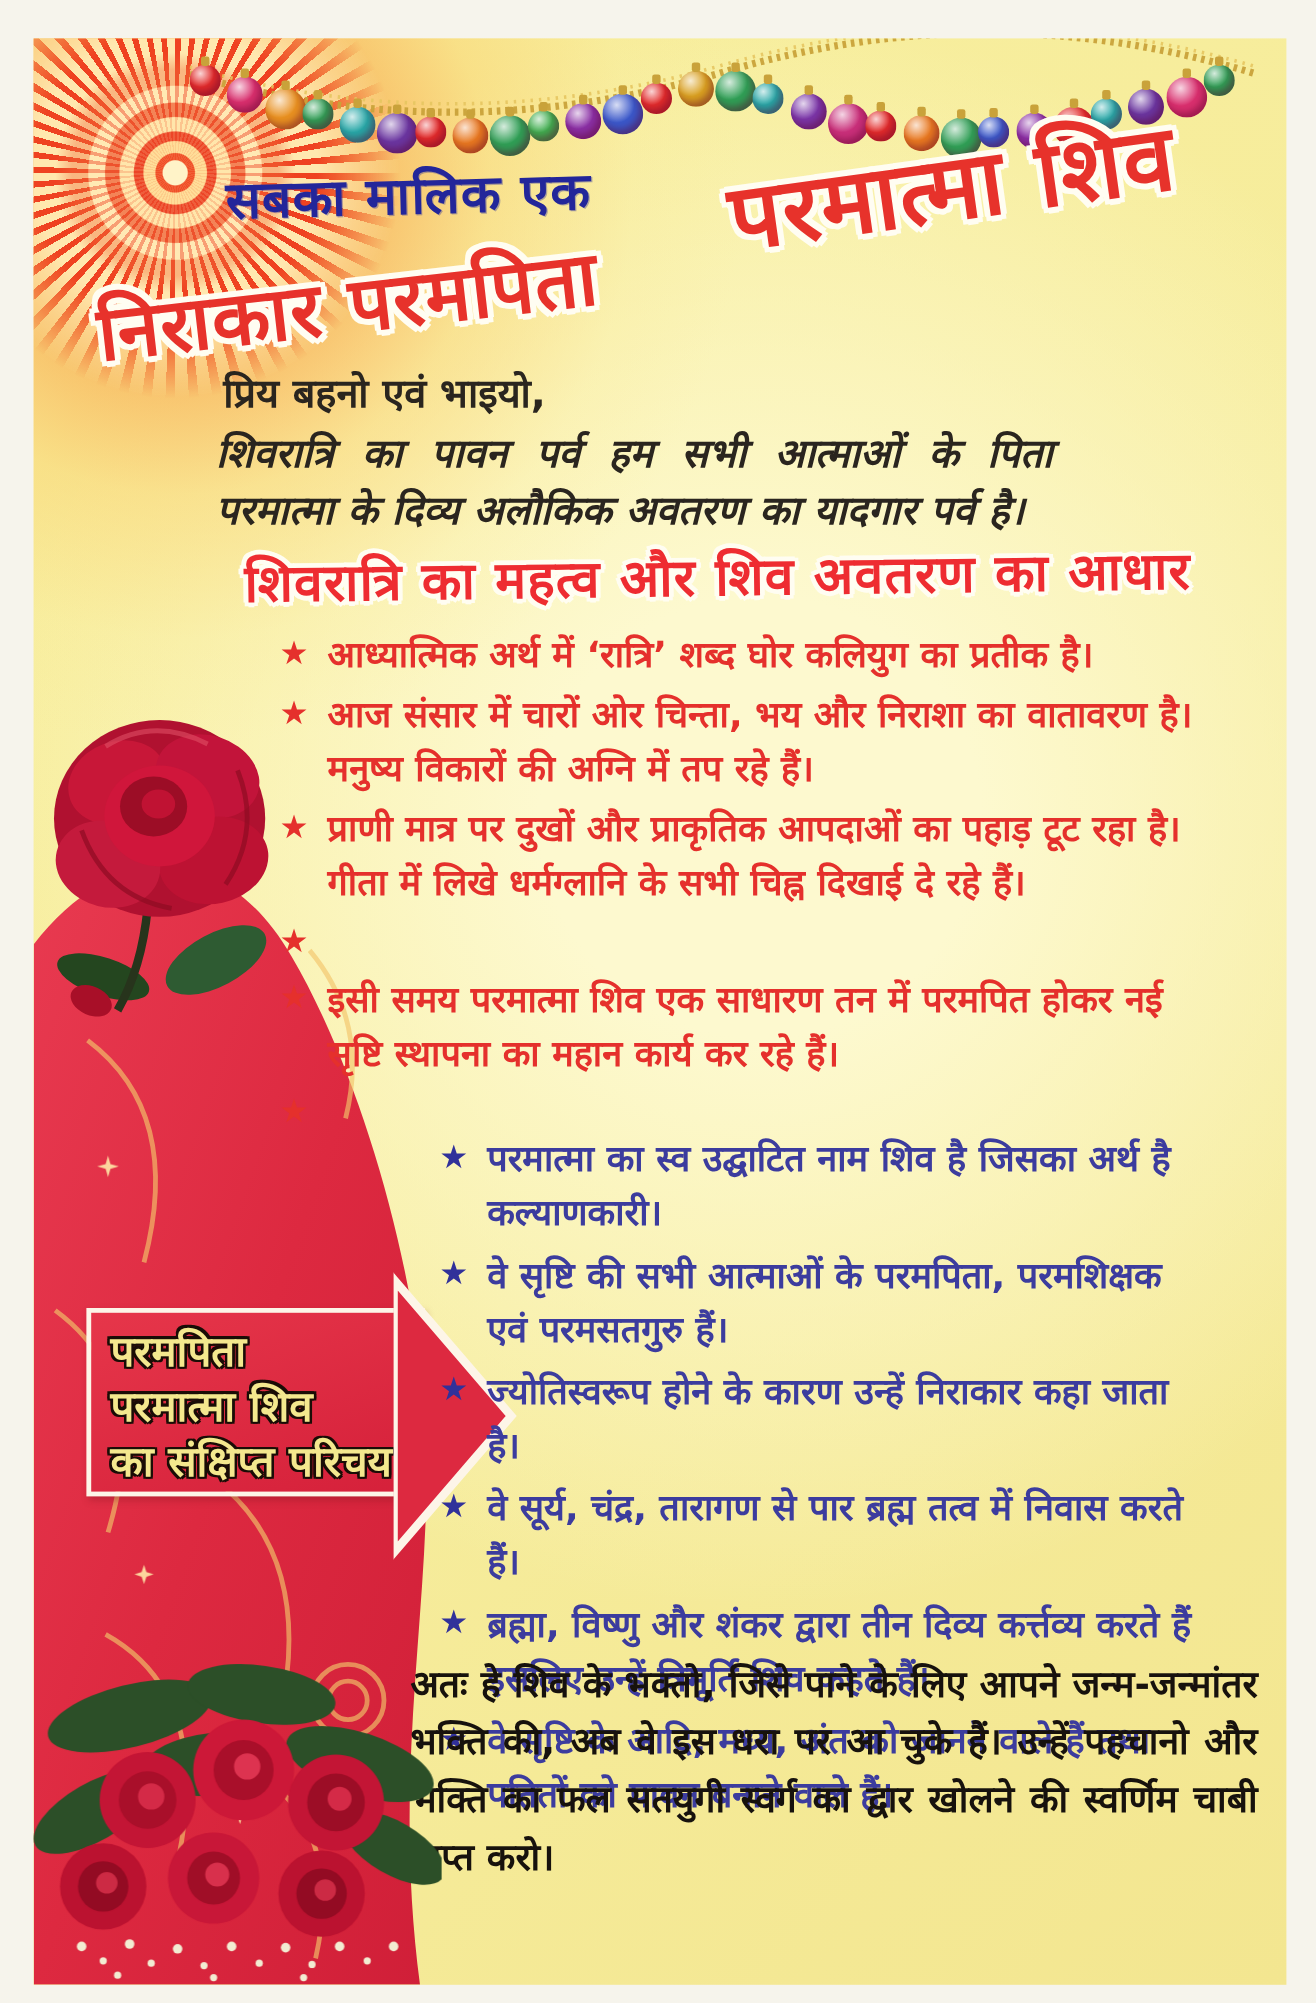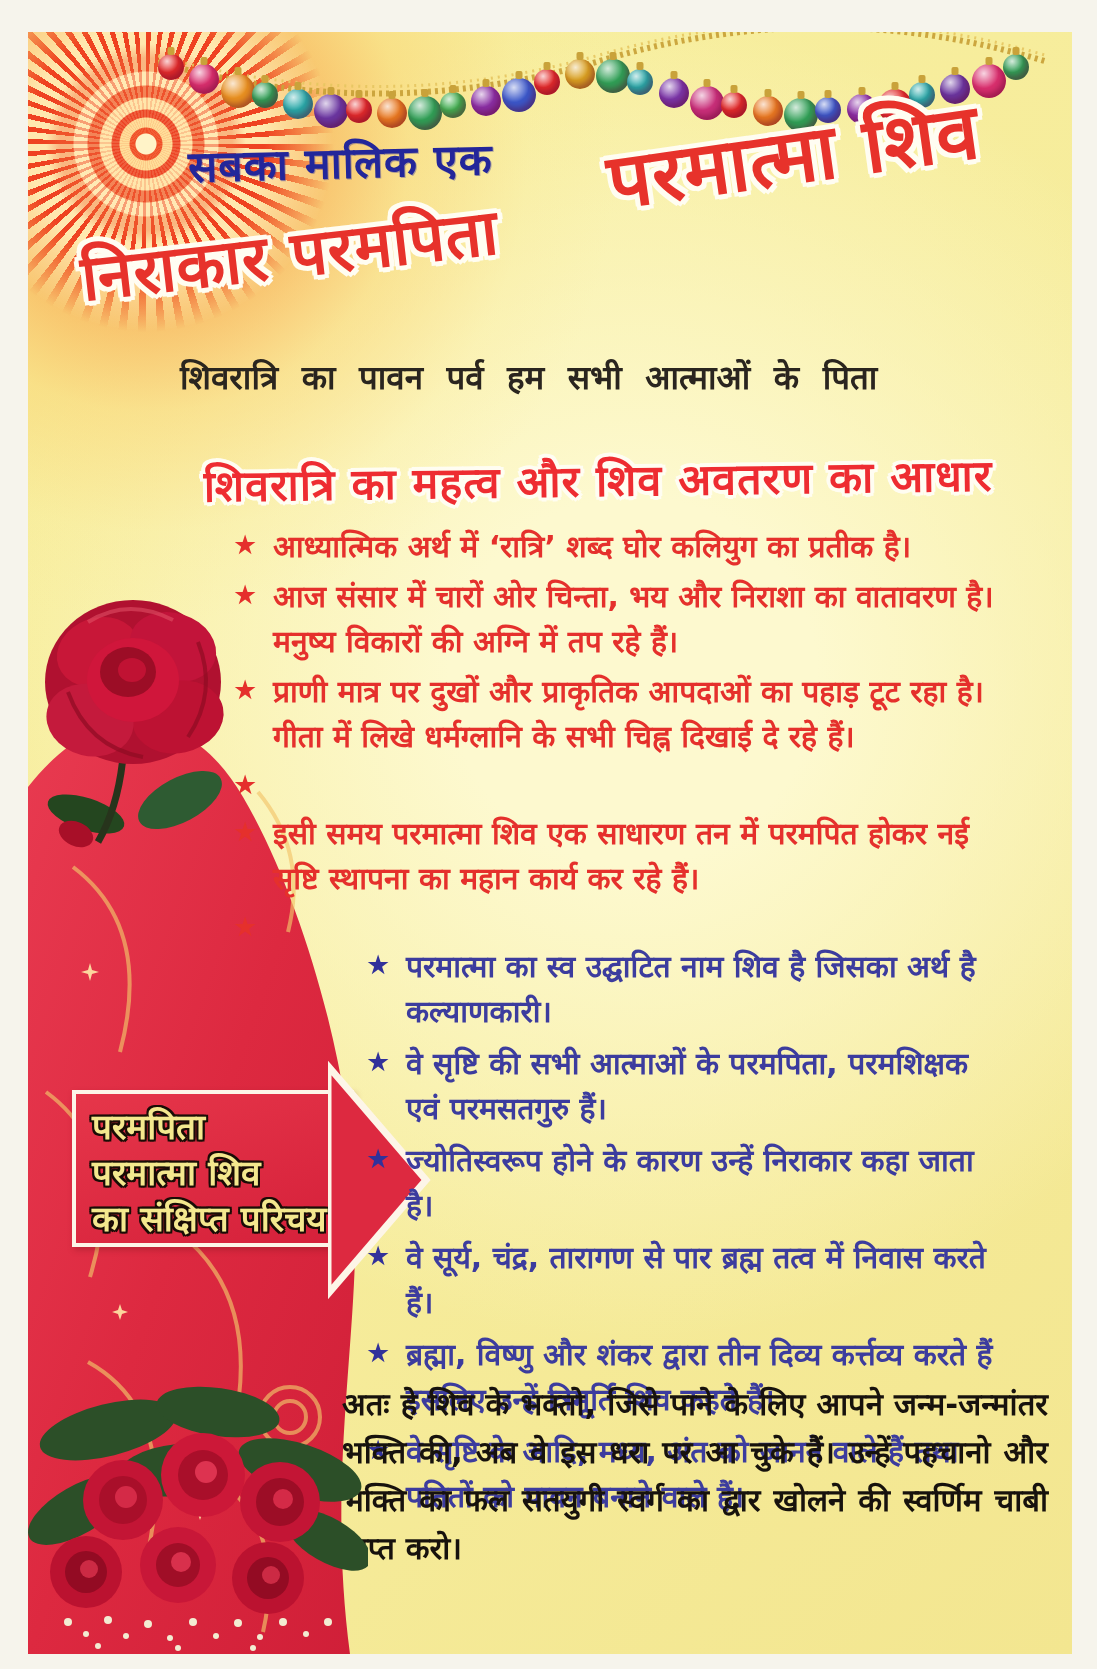--- a/index.html
+++ b/index.html
@@ -67,21 +67,21 @@
     font-size:76px;font-weight:bold;color:#e7322b;
     transform:rotate(-8deg);white-space:nowrap;letter-spacing:1px;
   }
   
   .greeting{
     position:absolute;left:158px;top:272px;
     font-size:33px;font-weight:600;color:#2a251f;
   }
   .intro-lines{
     position:absolute;left:152px;top:322px;width:800px;
-    font-size:33px;font-weight:600;color:#2a251f;line-height:1.45;
+    font-size:33px;font-weight:600;color:#2a251f;line-height:1.45;font-style:italic;
   }
   .intro-line.il0{word-spacing:12px;}
   
   .section-heading{
     position:absolute;left:150px;top:418px;width:840px;text-align:center;
     font-size:43px;font-weight:bold;color:#ee2c31;
     transform:rotate(-0.8deg);letter-spacing:1px;
   }
   
   ul.bullets{list-style:none;margin:0;padding:0;position:absolute;}
@@ -190,22 +190,24 @@
         <span class="bauble" style="left: 782.407px; top: 45.7472px; width: 30px; height: 30px; background: radial-gradient(circle at 35% 28%, rgba(255, 255, 255, 0.8), rgba(255, 255, 255, 0) 45%), rgb(106, 53, 160);"></span>
         <span class="bauble" style="left: 813.704px; top: 36.1471px; width: 34px; height: 34px; background: radial-gradient(circle at 35% 28%, rgba(255, 255, 255, 0.8), rgba(255, 255, 255, 0) 45%), rgb(217, 47, 110);"></span>
         <span class="bauble" style="left: 845px; top: 26px; width: 26px; height: 26px; background: radial-gradient(circle at 35% 28%, rgba(255, 255, 255, 0.8), rgba(255, 255, 255, 0) 45%), rgb(47, 158, 85);"></span>
       </div>
   </div>
 
   <div class="pre-title">सबका मालिक एक</div>
   <div class="title-part1 halo-w-big">निराकार परमपिता</div>
   <div class="title-part2 halo-w-big">परमात्मा शिव</div>
 
+  <div class="greeting">प्रिय बहनो एवं भाइयो,</div>
   <div class="intro-lines" id="intro-lines">
       <div class="intro-line il0">शिवरात्रि का पावन पर्व हम सभी आत्माओं के पिता</div>
+      <div class="intro-line il1">परमात्मा के दिव्य अलौकिक अवतरण का यादगार पर्व है।</div>
     </div>
 
   <div class="section-heading halo-w-mid">शिवरात्रि का महत्व और शिव अवतरण का आधार</div>
 
   <ul class="bullets" id="red-list">
       <li class="bullet-item">
         <span class="star">★</span>
         <span class="bullet-text">आध्यात्मिक अर्थ में ‘रात्रि’ शब्द घोर कलियुग का प्रतीक है।</span>
       </li>
       <li class="bullet-item">

